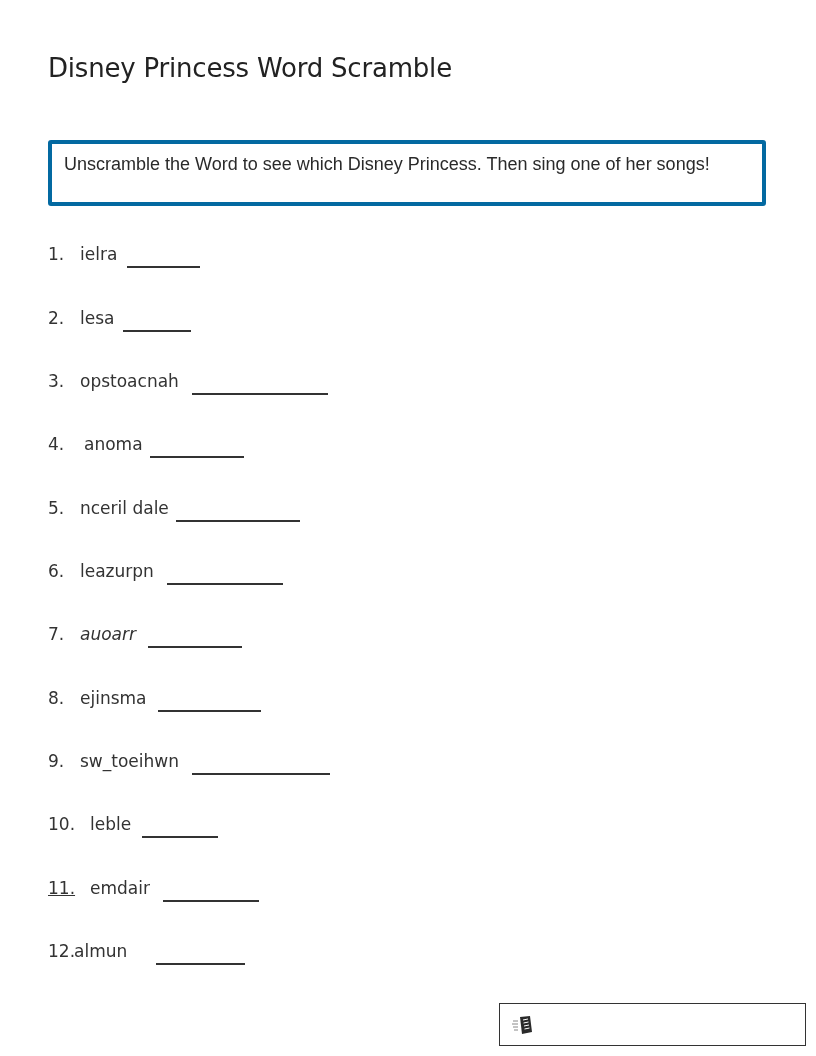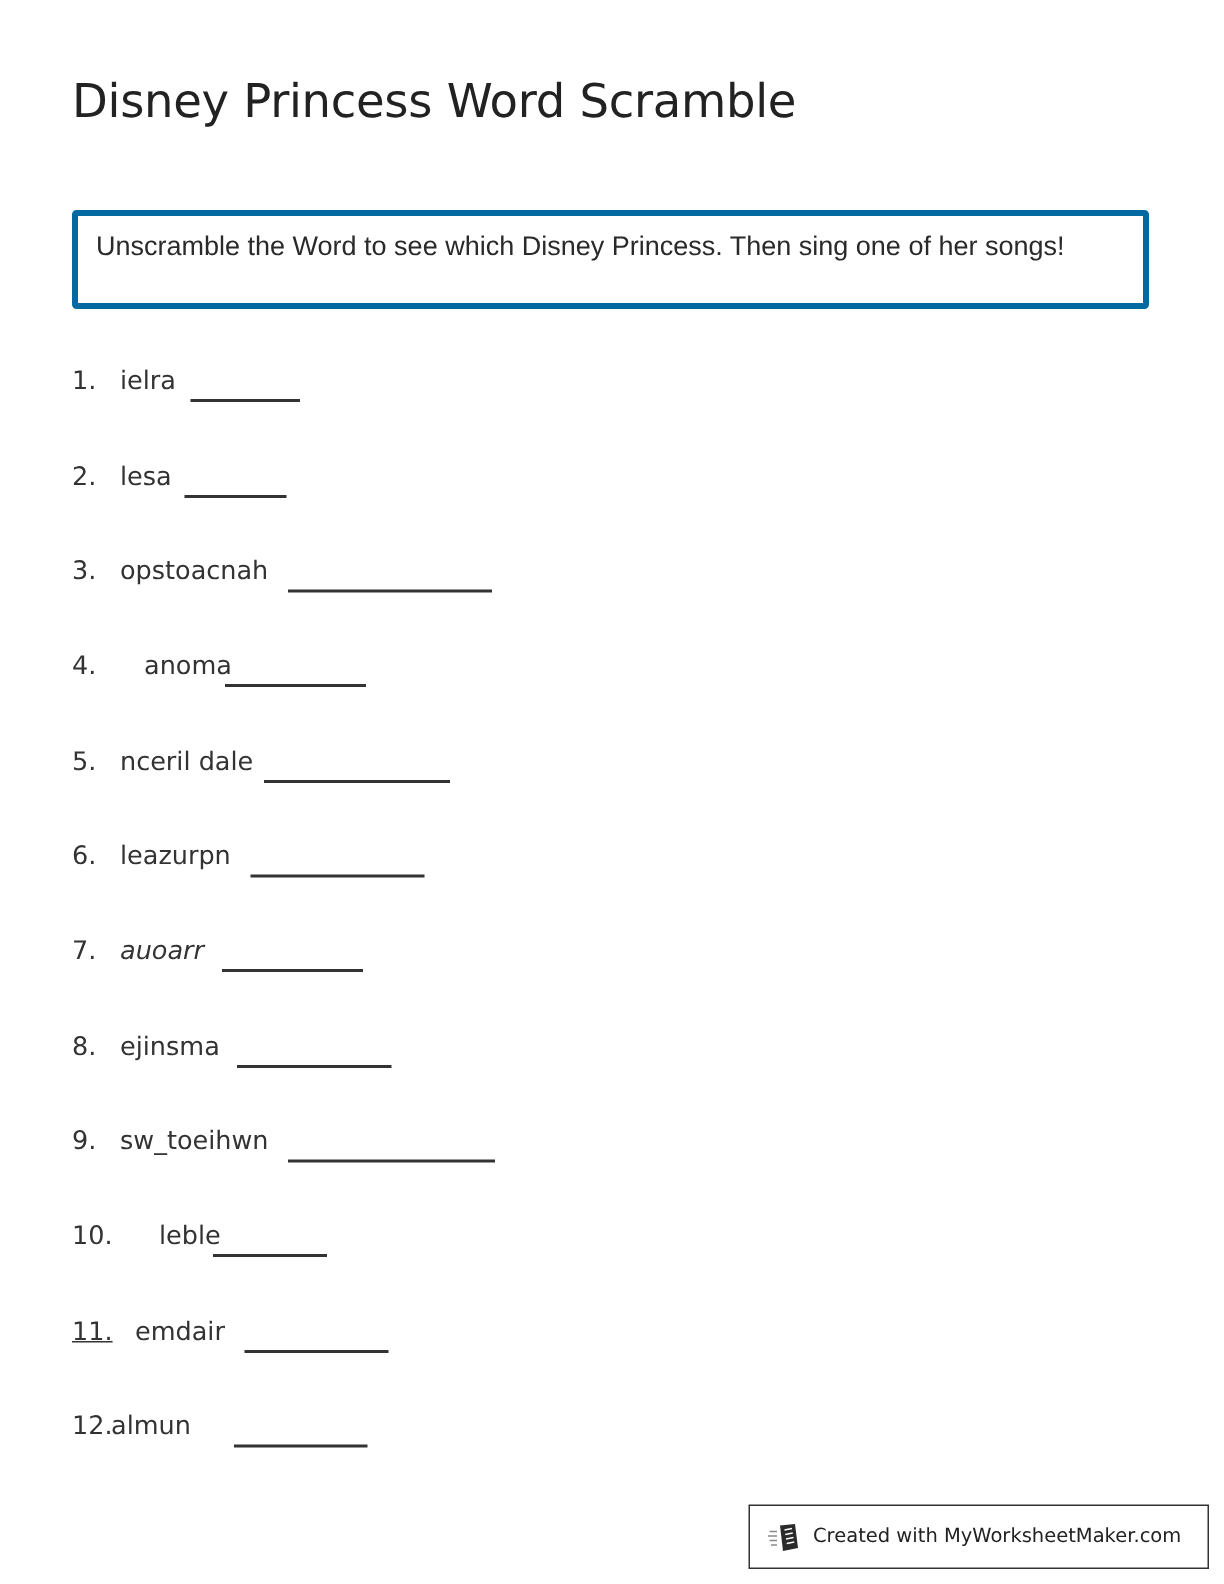--- a/index.html
+++ b/index.html
@@ -12,21 +12,21 @@
       height: 1056px;
       position: relative;
       overflow: hidden;
       font-family: "DejaVu Sans", sans-serif;
       color: #2a2a2a;
     }
     .title {
       position: absolute;
       left: 48px;
       top: 48px;
-      font-size: 31px;
+      font-size: 26px;
       font-weight: normal;
       color: #222222;
       margin: 0;
       letter-spacing: -0.2px;
       line-height: 40px;
       white-space: nowrap;
     }
     .instructions {
       position: absolute;
       left: 48px;
@@ -118,21 +118,21 @@
     <span class="item-word" style="position: absolute; left: 32px; margin-left: 0px;">lesa</span>
     <span class="answer-line" style="position: absolute; left: 75px; width: 68px; top: 22px; margin-left: 0px;"></span>
   </div>
   <div class="item" style="top: 127px;">
     <span class="item-num">3.</span>
     <span class="item-word" style="position: absolute; left: 32px; margin-left: 0px; text-align: center;">opstoacnah</span>
     <span class="answer-line" style="position: absolute; left: 144px; width: 136px; top: 22px; margin-left: 0px;"></span>
   </div>
   <div class="item" style="top: 190px;">
     <span class="item-num">4.</span>
-    <span class="item-word" style="position: absolute; left: 32px; margin-left: 16px;">anoma</span>
+    <span class="item-word" style="position: absolute; left: 32px; margin-left: 4px;">anoma</span>
     <span class="answer-line" style="position: absolute; left: 102px; width: 94px; top: 22px; margin-left: 0px;"></span>
   </div>
   <div class="item" style="top: 254px;">
     <span class="item-num">5.</span>
     <span class="item-word" style="position: absolute; left: 32px; margin-left: 0px;">nceril dale</span>
     <span class="answer-line" style="position: absolute; left: 128px; width: 124px; top: 22px; margin-left: 0px;"></span>
   </div>
   <div class="item" style="top: 317px;">
     <span class="item-num">6.</span>
     <span class="item-word" style="position: absolute; left: 32px; margin-left: 0px;">leazurpn</span>
@@ -148,21 +148,21 @@
     <span class="item-word" style="position: absolute; left: 32px; margin-left: 0px;">ejinsma</span>
     <span class="answer-line" style="position: absolute; left: 110px; width: 103px; top: 22px; margin-left: 0px;"></span>
   </div>
   <div class="item" style="top: 507px;">
     <span class="item-num">9.</span>
     <span class="item-word" style="position: absolute; left: 32px; margin-left: 0px;">sw_toeihwn</span>
     <span class="answer-line" style="position: absolute; left: 144px; width: 138px; top: 22px; margin-left: 0px;"></span>
   </div>
   <div class="item" style="top: 570px;">
     <span class="item-num">10.</span>
-    <span class="item-word" style="position: absolute; left: 42px; margin-left: 16px;">leble</span>
+    <span class="item-word" style="position: absolute; left: 42px; margin-left: 0px;">leble</span>
     <span class="answer-line" style="position: absolute; left: 94px; width: 76px; top: 22px; margin-left: 0px;"></span>
   </div>
   <div class="item" style="top: 634px; text-decoration: underline;">
     <span class="item-num">11.</span>
     <span class="item-word" style="position: absolute; left: 42px; margin-left: 0px;">emdair</span>
     <span class="answer-line" style="position: absolute; left: 115px; width: 96px; top: 22px; margin-left: 0px;"></span>
   </div>
   <div class="item" style="top: 697px;">
     <span class="item-num">12.</span>
     <span class="item-word" style="position: absolute; left: 26px; margin-left: 0px;">almun</span>
@@ -174,14 +174,13 @@
   <span class="footer-icon">
     <svg width="22" height="22" viewBox="0 0 22 22">
       <line x1="1" y1="7" x2="6" y2="7" stroke="#888" stroke-width="1"></line>
       <line x1="0" y1="10" x2="6" y2="10" stroke="#888" stroke-width="1"></line>
       <line x1="1" y1="13" x2="6" y2="13" stroke="#888" stroke-width="1"></line>
       <line x1="2" y1="16" x2="6" y2="16" stroke="#888" stroke-width="1"></line>
       <path d="M8 3 L18 2 L20 18 L10 20 Z" fill="#2a2a2a"></path>
       <path d="M11 6 L16 5 M11.5 9 L16.5 8 M12 12 L17 11 M12.5 15 L17.5 14" stroke="#ffffff" stroke-width="1"></path>
     </svg>
   </span>
-  <span>Created with MyWorksheetMaker.com</span>
 </div>
 
 </body></html>

